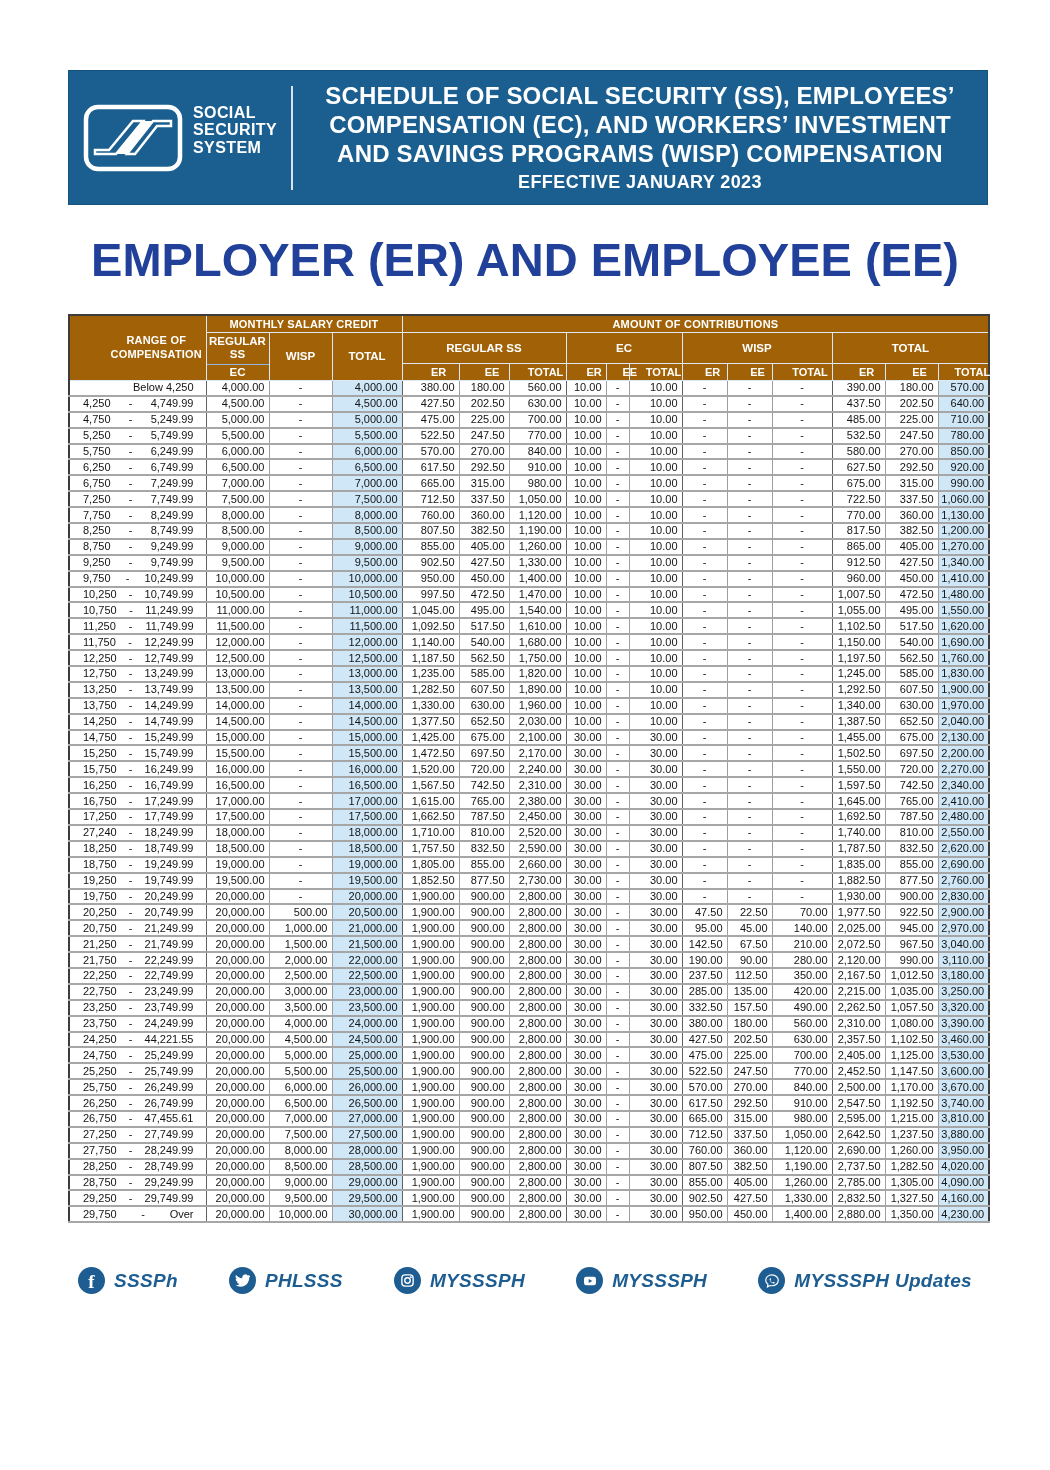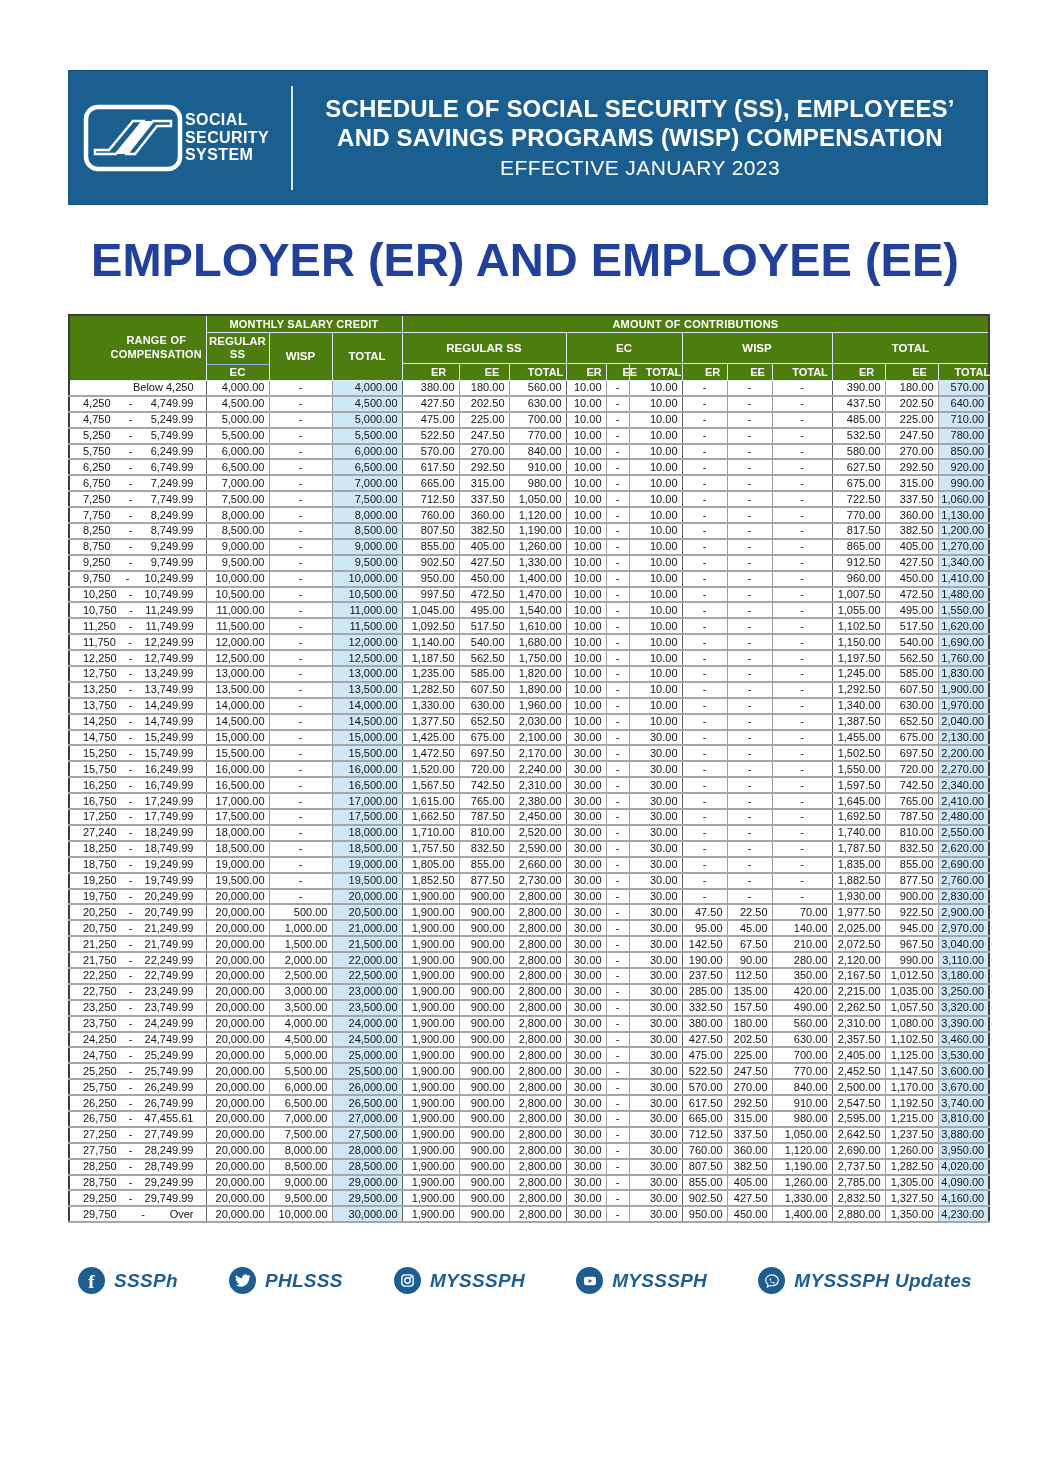--- a/index.html
+++ b/index.html
@@ -10,41 +10,41 @@
     -webkit-font-smoothing:antialiased;
   }
   .page { position:relative; width:1050px; height:1470px; overflow:hidden; }
 
   
   .band {
     margin:70px 0 0 68px; width:920px; height:135px;
     background:#1A5F90; border:1px solid #14527e;
     display:flex; align-items:center; padding:8px 14px;
   }
-  .logo-area { display:flex; align-items:center; gap:2px; width:198px; flex:none; }
+  .logo-area { display:flex; gap:10px; width:198px; flex:none; }
   .logo-text { color:#fff; font-weight:bold; font-size:16px; line-height:1.12; letter-spacing:.4px; }
   .band-divider { width:2px; height:104px; background:#d7e5f0; margin:0 14px 0 10px; flex:none; }
   .band-title { flex:1; text-align:center; color:#fff; }
   .bt-line { font-size:24px; font-weight:bold; line-height:1.2; white-space:nowrap; letter-spacing:.2px; }
-  .bt-sub  { font-size:21px; font-weight:normal; margin-top:3px; letter-spacing:.4px; }
+  .bt-sub  { font-size:18px; font-weight:bold; margin-top:3px; letter-spacing:.4px; }
 
   
   .page-title {
     margin:27px 0 0; text-align:center; color:#21409A;
     font-size:47px; font-weight:bold; letter-spacing:0; white-space:nowrap;
   }
 
   
   table.sched {
     margin:27px 0 0 68px; width:920px;
     border-collapse:collapse; table-layout:fixed;
     border:2px solid #3c3c3c;
   }
   thead th {
-    background:#4d7c0f; color:#fff; font-weight:bold;
+    background:#a16207; color:#fff; font-weight:bold;
     border:1px solid #dde7f6; padding:0; text-align:center; vertical-align:middle;
   }
   tr.h1 th { height:17px; font-size:11px; letter-spacing:.2px; }
   tr.h2 th { height:31px; font-size:11.5px; }
   tr.h3 th { height:16px; font-size:11px;padding-left:16px; }
   th.range-h { font-size:11.5px; line-height:1.25;padding-left:37px; }
   .msc-split { display:flex; flex-direction:column; height:47px; }
   .msc-top { flex:1; display:flex; align-items:center; justify-content:center; line-height:1.1; padding:1px 2px; }
   .msc-bottom { height:16px; border-top:1.5px solid #8fb4e0; display:flex; align-items:center; justify-content:center; }
 
@@ -90,20 +90,21 @@
       </svg>
       <div class="logo-text">
         <div>SOCIAL</div>
         <div>SECURITY</div>
         <div>SYSTEM</div>
       </div>
     </div>
     <div class="band-divider"></div>
     <div class="band-title">
       <div class="bt-line">SCHEDULE OF SOCIAL SECURITY (SS), EMPLOYEES’</div>
+      <div class="bt-line">COMPENSATION (EC), AND WORKERS’ INVESTMENT</div>
       <div class="bt-line">AND SAVINGS PROGRAMS (WISP) COMPENSATION</div>
       <div class="bt-sub">EFFECTIVE JANUARY 2023</div>
     </div>
   </div>
 
   <h1 class="page-title">EMPLOYER (ER) AND EMPLOYEE (EE)</h1>
 
   <table class="sched">
     <colgroup>
       <col style="width:137px">
@@ -1139,21 +1140,21 @@
           <td class="gb">560.00</td>
           <td>2,310.00</td>
           <td>1,080.00</td>
           <td class="hl">3,390.00</td>
         </tr>
         <tr>
           <td class="range gb">
             <div class="range-inner">
               <span>24,250</span>
               <span>-</span>
-              <span>24,749.99</span>
+              <span>44,221.55</span>
             </div>
           </td>
           <td>20,000.00</td>
           <td>4,500.00</td>
           <td class="hl gb">24,500.00</td>
           <td>1,900.00</td>
           <td>900.00</td>
           <td class="gb">2,800.00</td>
           <td>30.00</td>
           <td class="dash">-</td>

